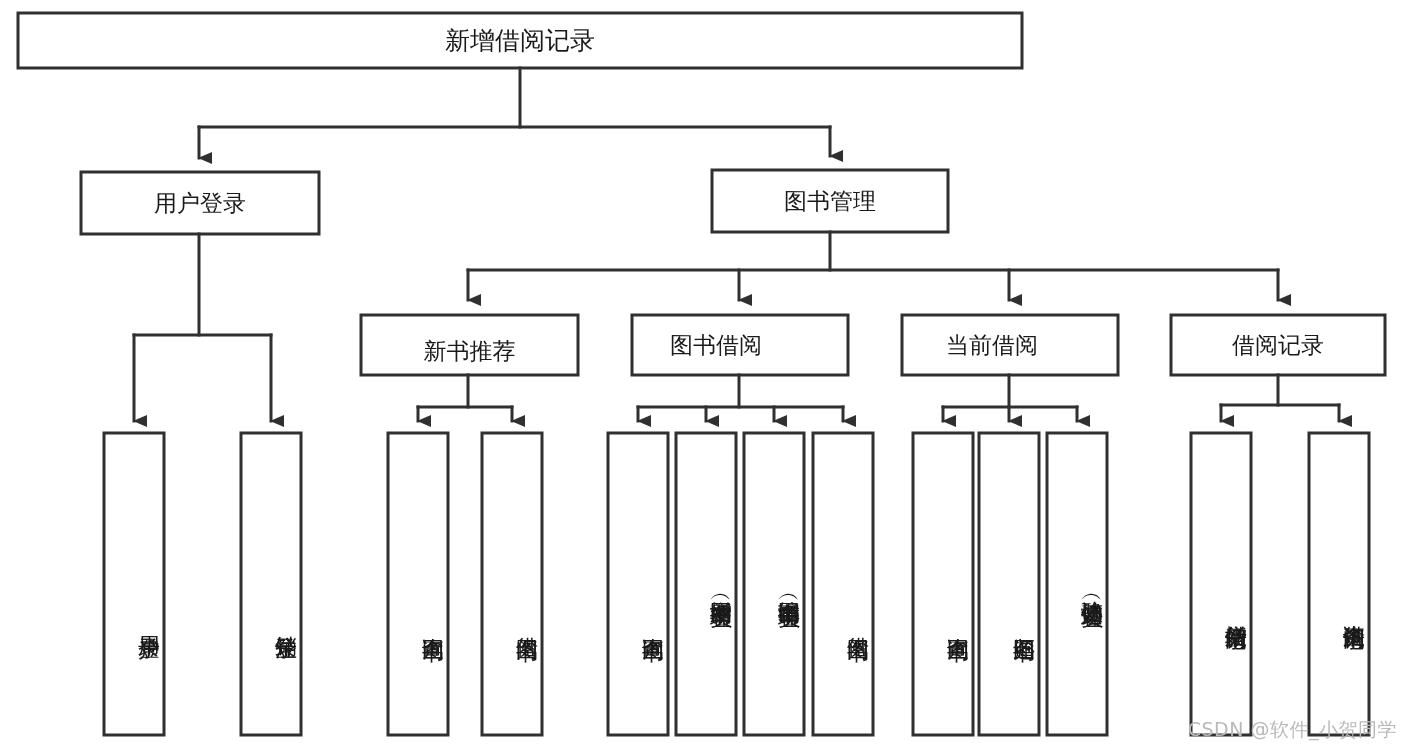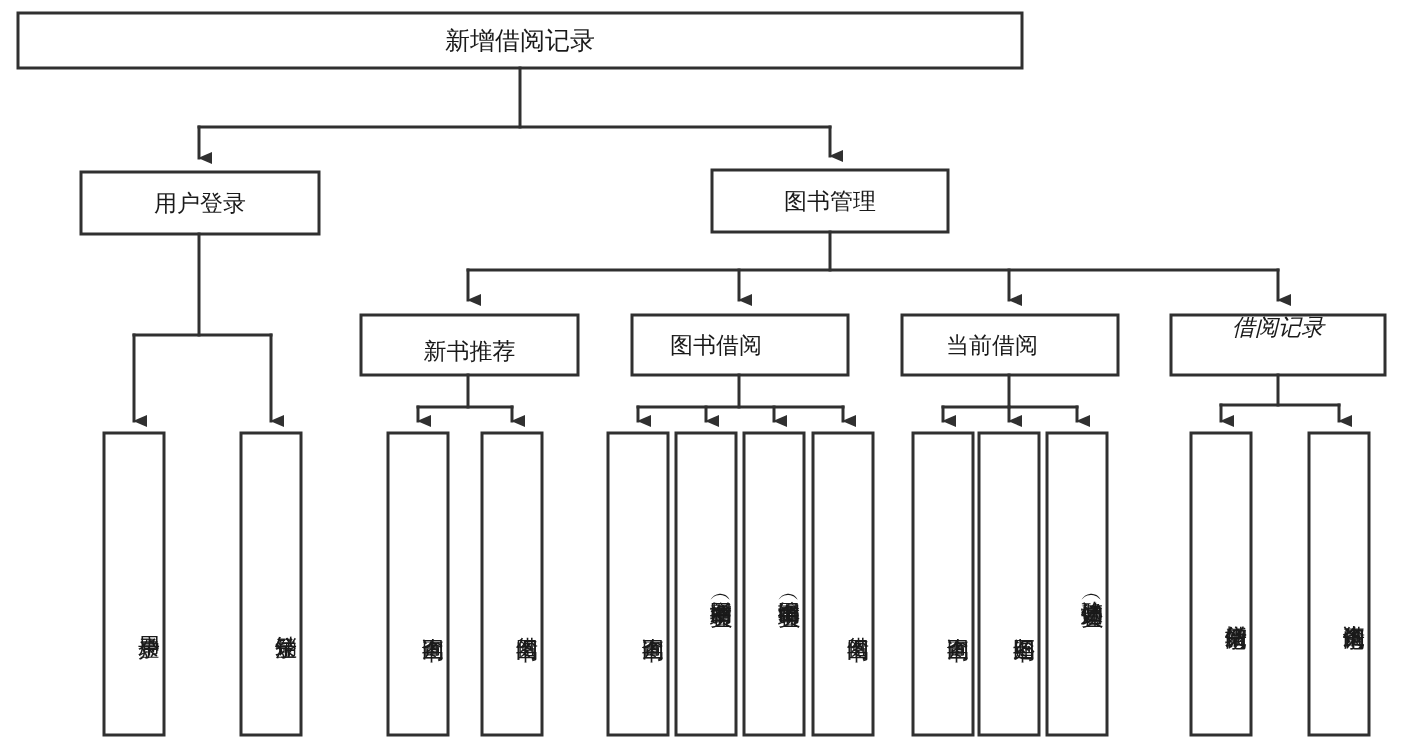--- a/index.html
+++ b/index.html
@@ -154,34 +154,35 @@
   </svg>
 
   <div class="node-label-h t-root" style="left:18px; top:13px; width:1004px; height:55px;">新增借阅记录</div>
 
   <div class="node-label-h t-l2" style="left:81px; top:172px; width:238px; height:62px;">用户登录</div>
   <div class="node-label-h t-l2" style="left:712px; top:170px; width:236px; height:62px;text-align:center;">图书管理</div>
 
   <div class="node-label-h t-l3" style="left:361px; top:315px; width:217px; height:72px;">新书推荐</div>
   <div class="node-label-h t-l3" style="left:608px; top:315px; width:216px; height:60px;">图书借阅</div>
   <div class="node-label-h t-l3" style="left:902px; top:315px; width:180px; height:60px;">当前借阅</div>
-  <div class="node-label-h t-l3" style="left:1171px; top:297px; width:214px; height:60px;font-style:italic;">借阅记录</div>
+  <div class="node-label-h t-l3" style="left:1171px; top:315px; width:214px; height:60px;">借阅记录</div>
 
   <div class="node-label-v t-leaf" style="left:104px; top:520px; width:60px; height:200px;">用户登录</div>
   <div class="node-label-v t-leaf" style="left:241px; top:520px; width:60px; height:200px;">注销登录</div>
 
   <div class="node-label-v t-leaf" style="left:388px; top:507px; width:60px; height:230px;">查询图书</div>
   <div class="node-label-v t-leaf" style="left:482px; top:507px; width:60px; height:230px;">借阅图书</div>
 
   <div class="node-label-v t-leaf" style="left:608px; top:507px; width:60px; height:230px;">查询图书</div>
   <div class="node-label-v t-leaf" style="left:676px; top:440px; width:60px; height:295px;">新增图书（管理员）</div>
   <div class="node-label-v t-leaf" style="left:744px; top:440px; width:60px; height:295px;">编辑图书（管理员）</div>
   <div class="node-label-v t-leaf" style="left:813px; top:507px; width:60px; height:230px;">借阅图书</div>
 
   <div class="node-label-v t-leaf" style="left:913px; top:507px; width:60px; height:230px;">查询图书</div>
   <div class="node-label-v t-leaf" style="left:979px; top:507px; width:60px; height:230px;">归还图书</div>
   <div class="node-label-v t-leaf" style="left:1047px; top:440px; width:60px; height:295px;">确认归还（管理员）</div>
 
   <div class="node-label-v t-leaf" style="left:1191px; top:485px; width:60px; height:250px;">新增借阅记录</div>
   <div class="node-label-v t-leaf" style="left:1309px; top:485px; width:60px; height:250px;">查询借阅记录</div>
 
+  <div class="watermark">CSDN @软件_小贺同学</div>
 
 </div>
 
 </body></html>

